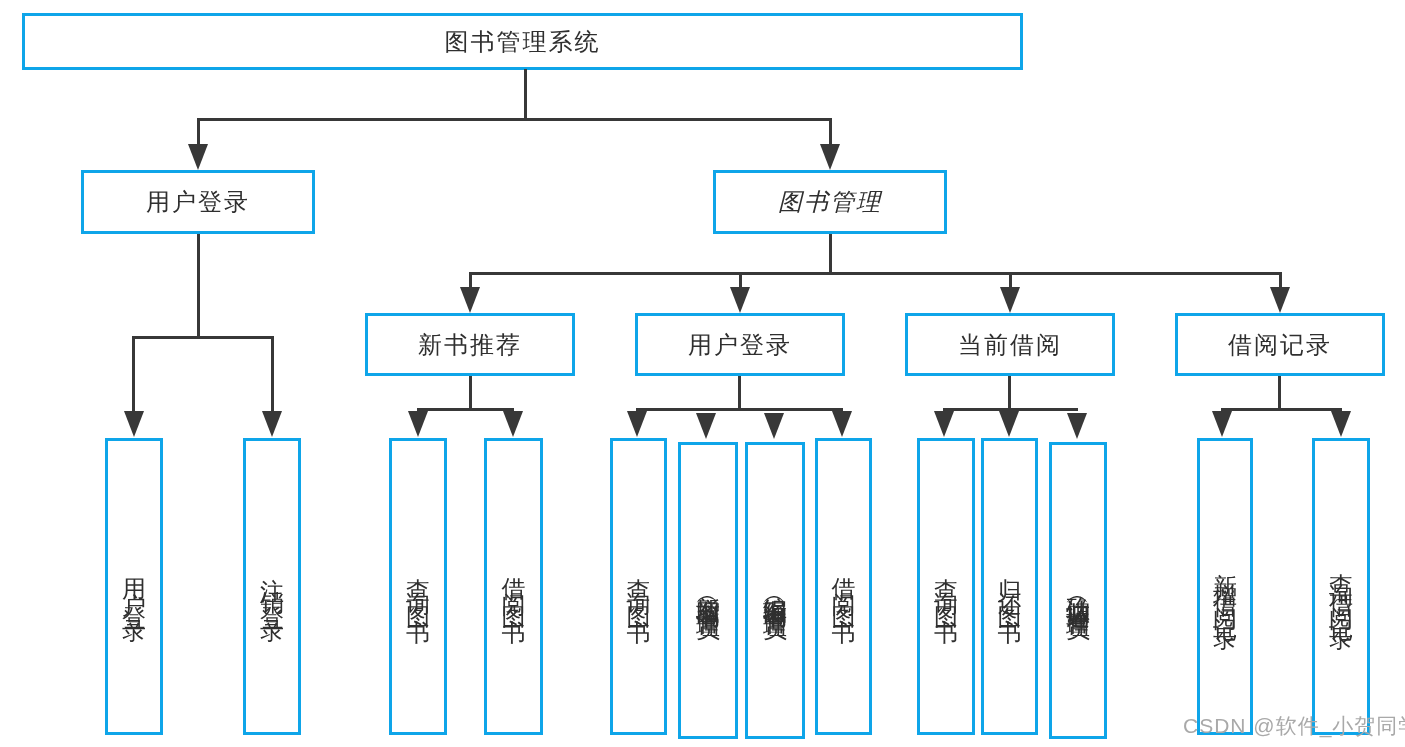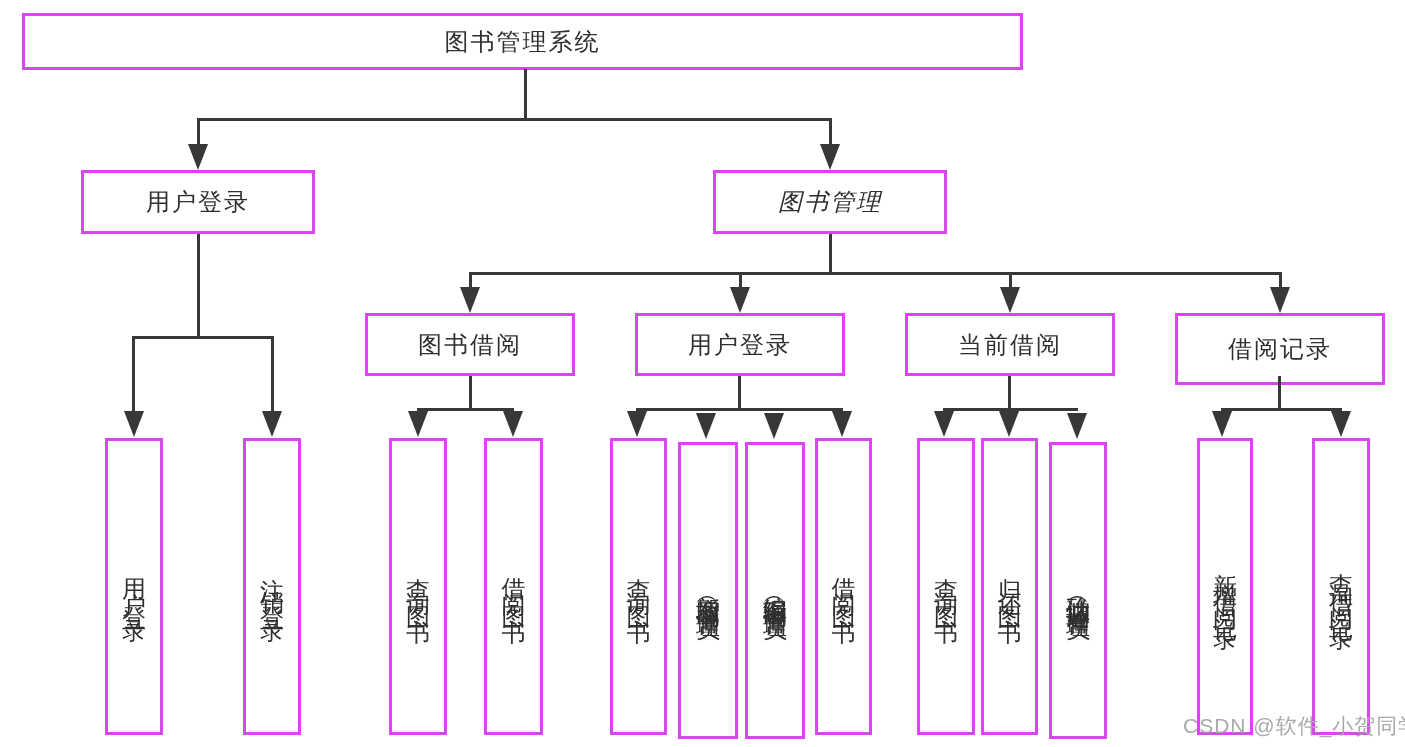--- a/index.html
+++ b/index.html
@@ -1,21 +1,21 @@
 <!DOCTYPE html>
 <html><head>
 <meta charset="utf-8">
 <style>
   html,body{margin:0;padding:0;background:#ffffff;}
   #canvas{
     position:relative;width:1405px;height:747px;background:#ffffff;overflow:hidden;
     font-family:"Liberation Sans","DejaVu Sans",sans-serif;color:#2f2f2f;
   }
   .box{
-    position:absolute;box-sizing:border-box;border:3px solid #d946ef;background:#ffffff;
+    position:absolute;box-sizing:border-box;border:3px solid #0ea5e9;background:#ffffff;
     display:flex;align-items:center;justify-content:center;
   }
   .hlabel{font-size:24px;letter-spacing:2px;white-space:nowrap;}
   .leaf{border-width:3px;}
   .vtext{
     writing-mode:vertical-rl;text-orientation:mixed;
     font-size:24px;line-height:1;white-space:nowrap;
   }
   .vl{position:absolute;width:3px;background:#383838;}
   .hl{position:absolute;height:3px;background:#383838;}
@@ -39,32 +39,32 @@
 
   <div class="box" style="left:81px;top:170px;width:234px;height:64px;">
     <span class="hlabel">用户登录</span>
   </div>
 
   <div class="box" style="left:713px;top:170px;width:234px;height:64px;font-style:italic;">
     <span class="hlabel">图书管理</span>
   </div>
 
   <div class="box" style="left:365px;top:313px;width:210px;height:63px;">
-    <span class="hlabel">图书借阅</span>
+    <span class="hlabel">新书推荐</span>
   </div>
 
   <div class="box" style="left:635px;top:313px;width:210px;height:63px;">
     <span class="hlabel">用户登录</span>
   </div>
 
   <div class="box" style="left:905px;top:313px;width:210px;height:63px;justify-content:center;">
     <span class="hlabel">当前借阅</span>
   </div>
 
-  <div class="box" style="left:1175px;top:313px;width:210px;height:72px;text-align:center;">
+  <div class="box" style="left:1175px;top:313px;width:210px;height:63px;text-align:center;">
     <span class="hlabel">借阅记录</span>
   </div>
 
   <div class="box leaf" style="left:105px;top:438px;width:58px;height:297px;">
     <span class="vtext" style="letter-spacing: 14px;">用户登录</span>
   </div>
 
   <div class="box leaf" style="left:243px;top:438px;width:58px;height:297px;">
     <span class="vtext" style="letter-spacing: 14px;">注销登录</span>
   </div>

